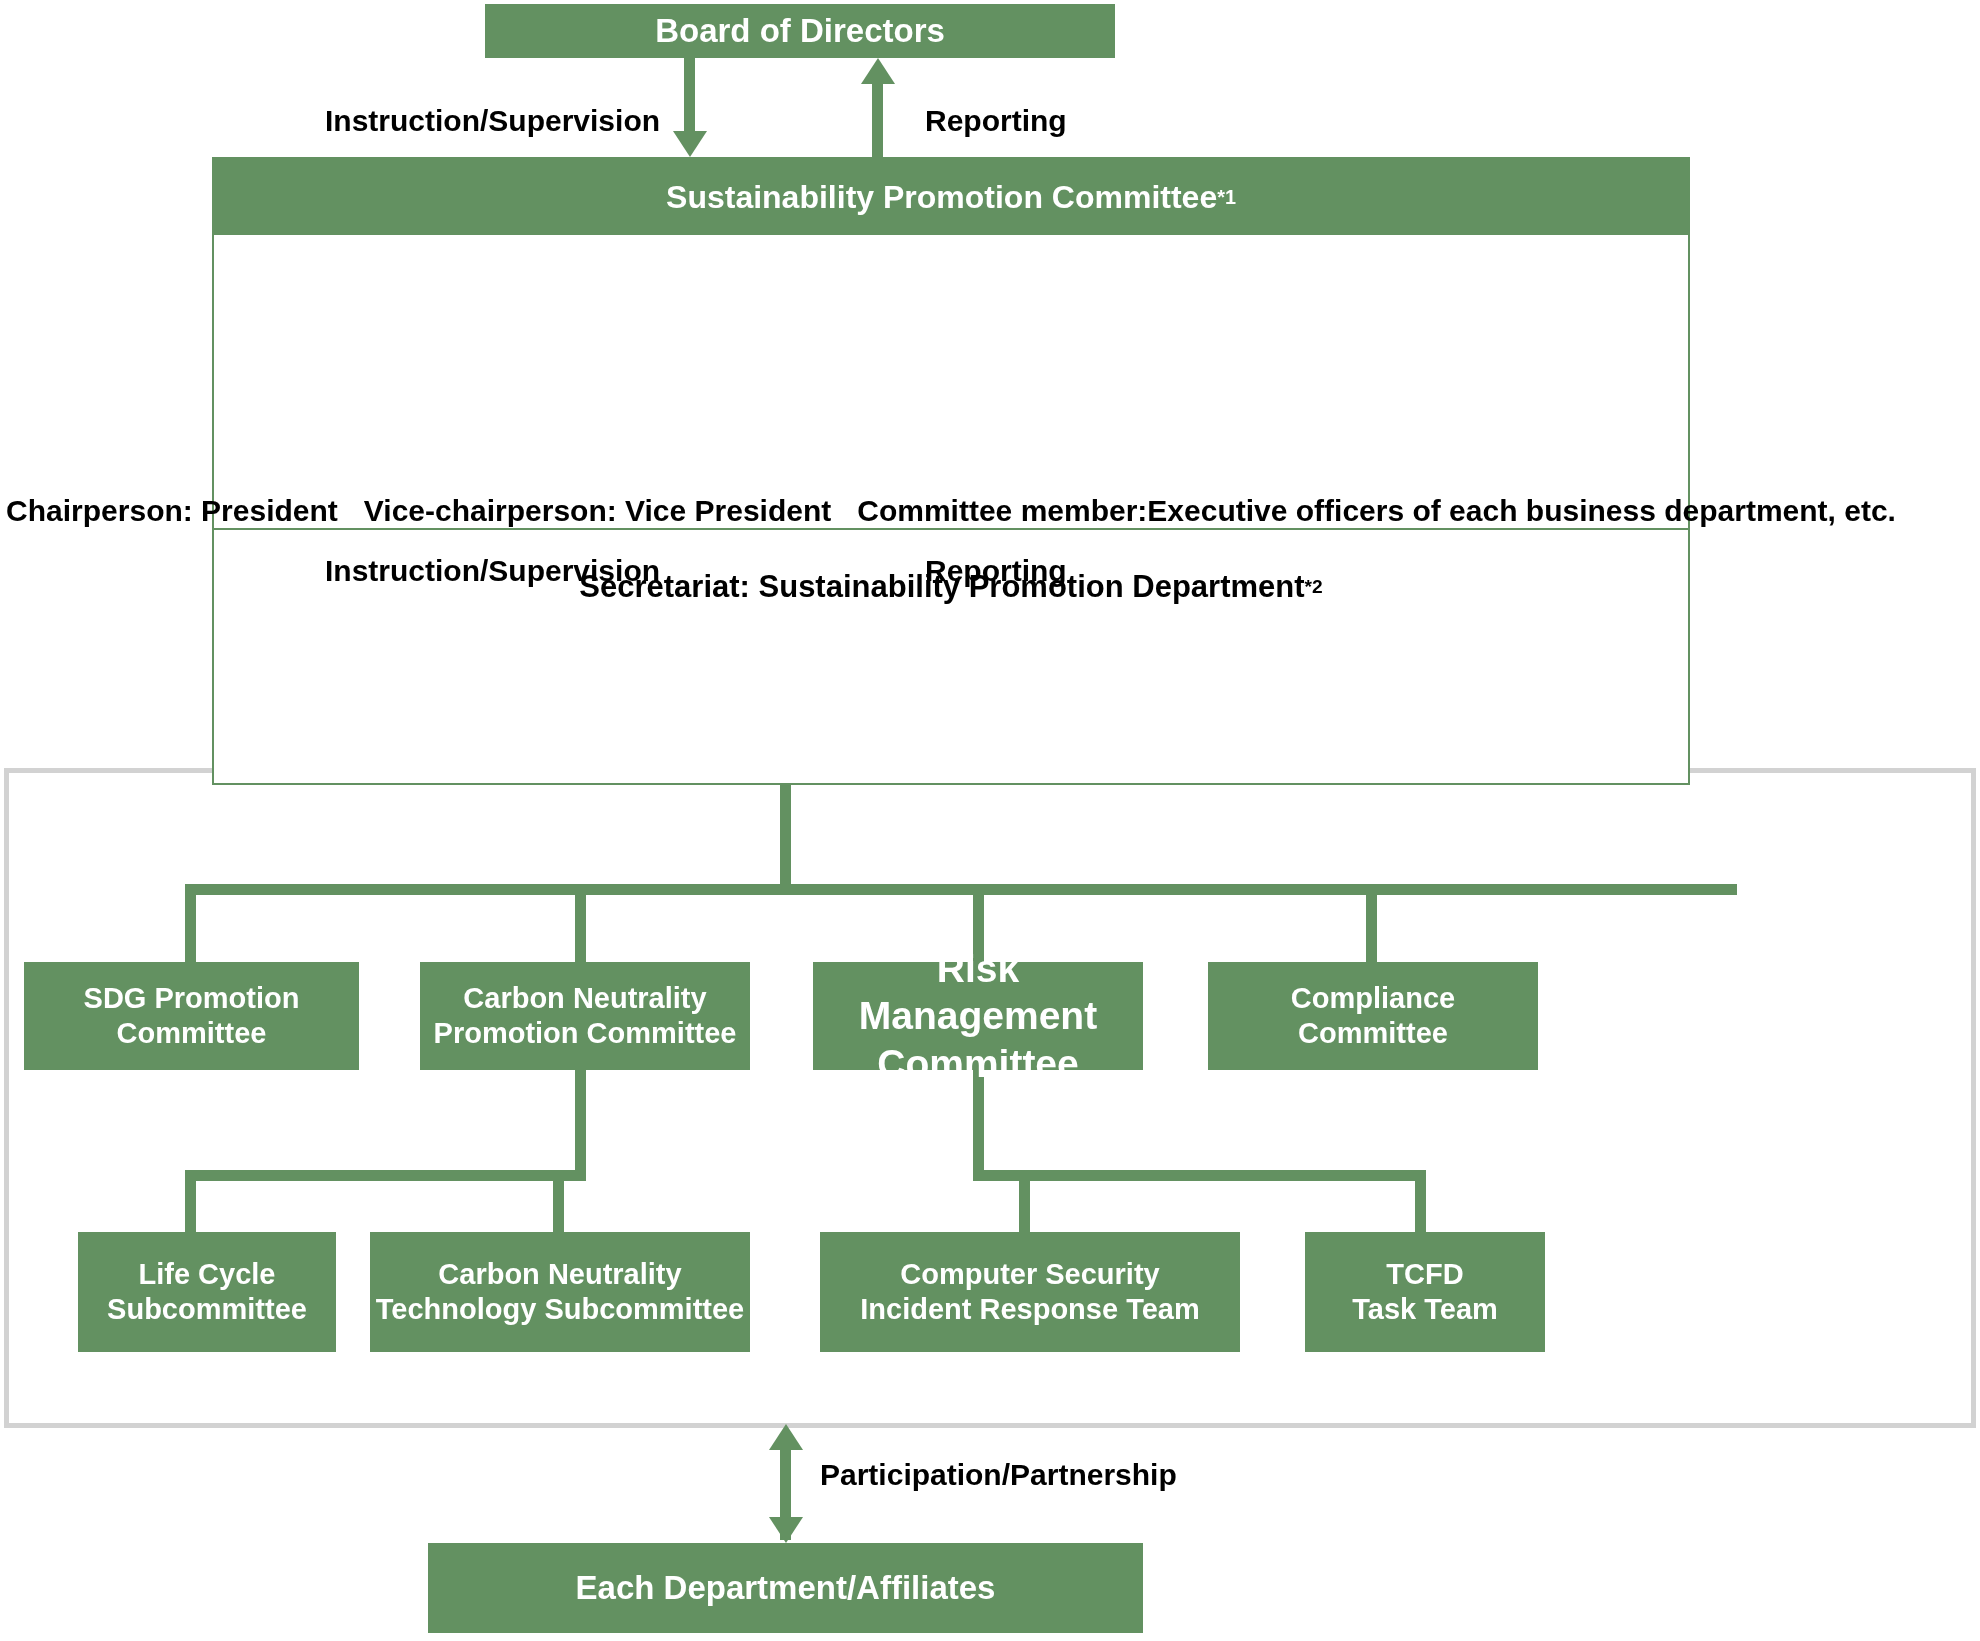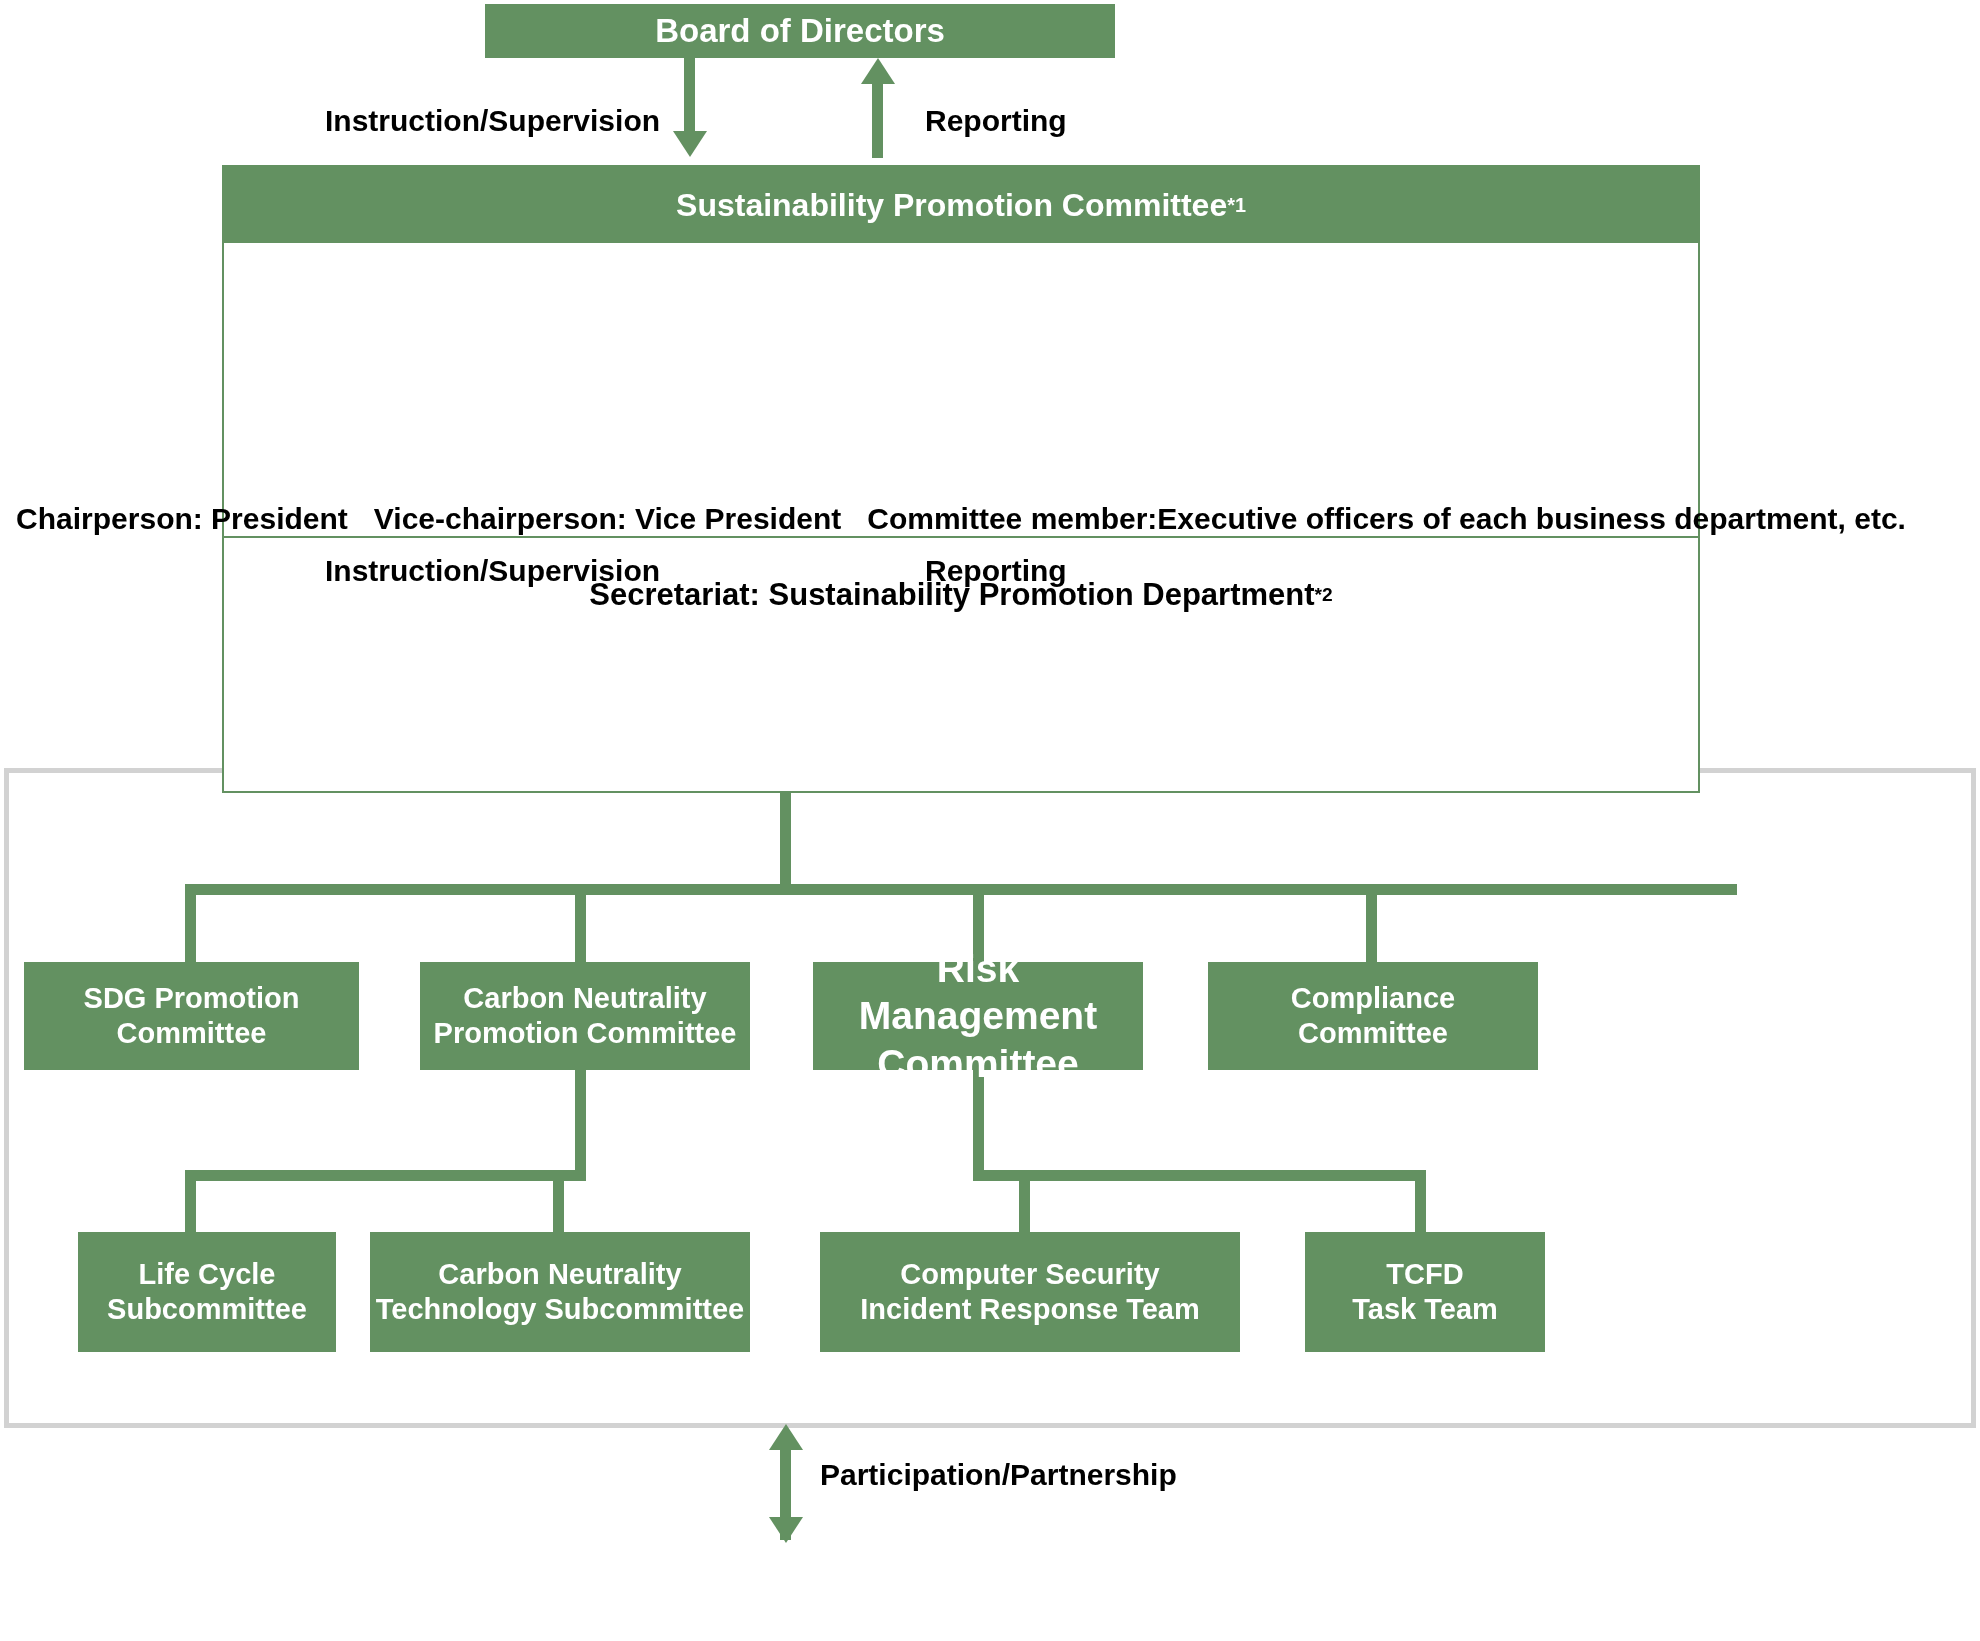--- a/index.html
+++ b/index.html
@@ -119,21 +119,21 @@
   </div>
 
   <div class="abs vline" style="left:684px; top:57px; width:11px; height:75px;"></div>
   <div class="abs arrow-down" style="left:673px; top:131px;"></div>
   <div class="abs edge-label" style="left:325px; top:104px; font-size:30px;">Instruction/Supervision</div>
 
   <div class="abs vline" style="left:872px; top:84px; width:11px; height:74px;"></div>
   <div class="abs arrow-up" style="left:861px; top:58px;"></div>
   <div class="abs edge-label" style="left:925px; top:104px; font-size:30px;">Reporting</div>
 
-  <div class="abs panel" style="left:222px; top:157px; width:1478px; height:628px;margin-top:8px;">
+  <div class="abs panel" style="left:212px; top:157px; width:1478px; height:628px;">
 
     <div class="panel-header" style="height:76px; font-size:32px;">
       <span>Sustainability Promotion Committee</span>
         <sup>*1</sup>
     </div>
 
     <div class="panel-body" style="height:293px; gap:26px;">
       <div class="line" style="font-size:30px;">Chairperson: President</div>
       <div class="line" style="font-size:30px;">Vice-chairperson: Vice President</div>
       <div class="line" style="font-size:30px;">Committee member:Executive officers of each business department, etc.</div>
@@ -214,14 +214,17 @@
   <div class="abs node" style="left:1305px; top:1232px; width:240px; height:120px; font-size:29px; flex-direction:column;">
     <span>TCFD</span>
     <span>Task Team</span>
   </div>
 
   <div class="abs vline" style="left:780px; top:1448px; width:11px; height:92px;"></div>
   <div class="abs arrow-up" style="left:769px; top:1424px;"></div>
   <div class="abs arrow-down" style="left:769px; top:1517px;"></div>
   <div class="abs edge-label" style="left: 820px; top: 1458px; font-size: 30px;">Participation/Partnership</div>
 
+  <div class="abs node" style="left:428px; top:1543px; width:715px; height:90px; font-size:33px;">
+    <span>Each Department/Affiliates</span>
+  </div>
 
 </div>
 
 </body></html>

